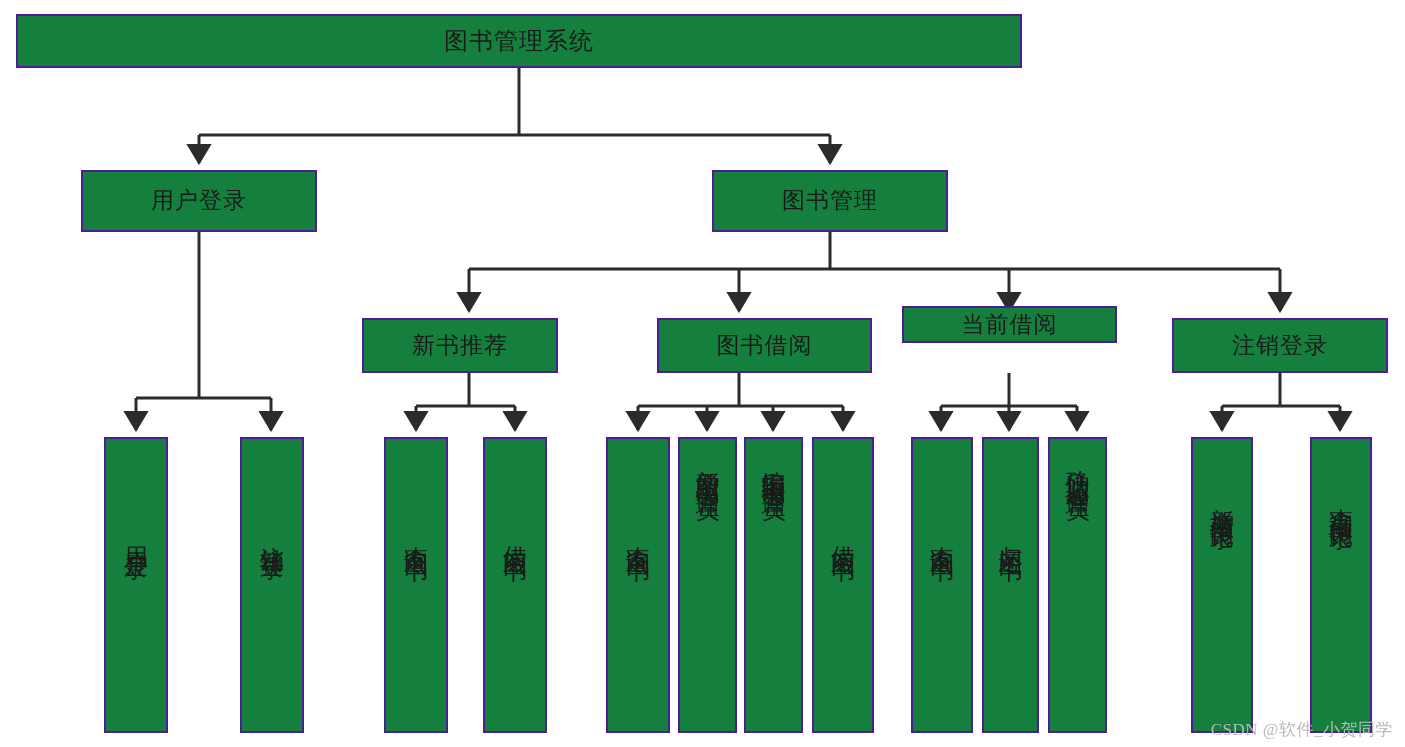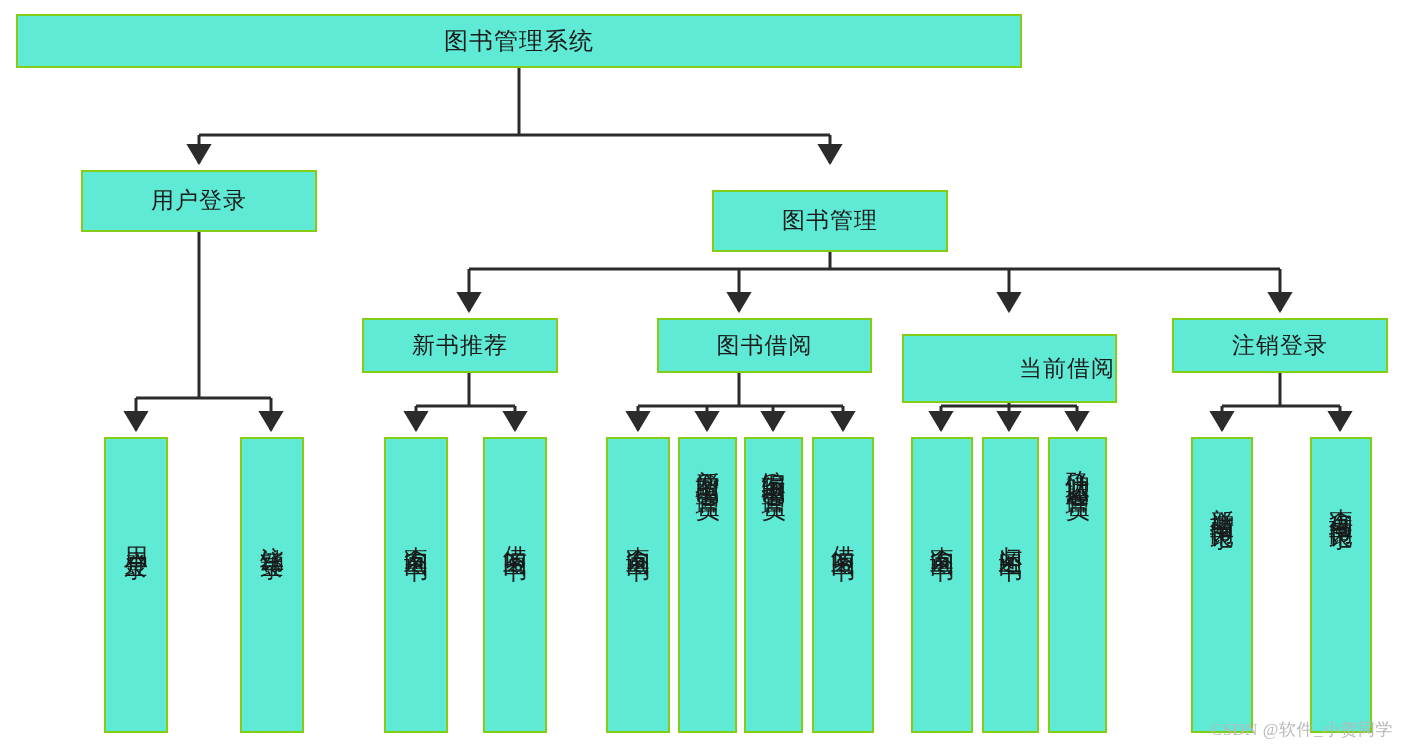--- a/index.html
+++ b/index.html
@@ -20,22 +20,22 @@
   #diagram-svg {
     position: absolute;
     left: 0;
     top: 0;
     width: 1405px;
     height: 747px;
   }
   .node-box {
     position: absolute;
     box-sizing: border-box;
-    background: #5eead4;
-    border: 2px solid #84cc16;
+    background: #15803d;
+    border: 2px solid #4c1d95;
     display: flex;
     align-items: center;
     justify-content: center;
   }
   .node-label {
     color: #1a1a1a;
     text-align: center;
     line-height: 1.18;
     white-space: nowrap;
   }
@@ -137,31 +137,31 @@
     </g>
   </svg>
 
   <div class="node-box root horiz" style="left:16px; top:14px; width:1006px; height:54px;">
     <span class="node-label">图书管理系统</span>
   </div>
 
   <div class="node-box horiz" style="left:81px; top:170px; width:236px; height:62px;">
     <span class="node-label">用户登录</span>
   </div>
-  <div class="node-box horiz" style="left:712px; top:170px; width:236px; height:62px;margin-top:20px;">
+  <div class="node-box horiz" style="left:712px; top:170px; width:236px; height:62px;">
     <span class="node-label">图书管理</span>
   </div>
 
   <div class="node-box horiz" style="left:362px; top:318px; width:196px; height:55px;">
     <span class="node-label">新书推荐</span>
   </div>
   <div class="node-box horiz" style="left:632px; top:318px; width:215px; height:55px;margin-left:25px;">
     <span class="node-label">图书借阅</span>
   </div>
-  <div class="node-box horiz" style="left:902px; top:334px; width:215px; height:69px;justify-content:flex-end;">
+  <div class="node-box horiz" style="left:902px; top:306px; width:215px; height:37px;">
     <span class="node-label">当前借阅</span>
   </div>
   <div class="node-box horiz" style="left:1172px; top:318px; width:216px; height:55px;">
     <span class="node-label">注销登录</span>
   </div>
 
   <div class="node-box vert mid" style="left:104px; top:437px; width:64px; height:296px;">
     <span class="node-label">用户登录</span>
   </div>
   <div class="node-box vert mid" style="left:240px; top:437px; width:64px; height:296px;">

